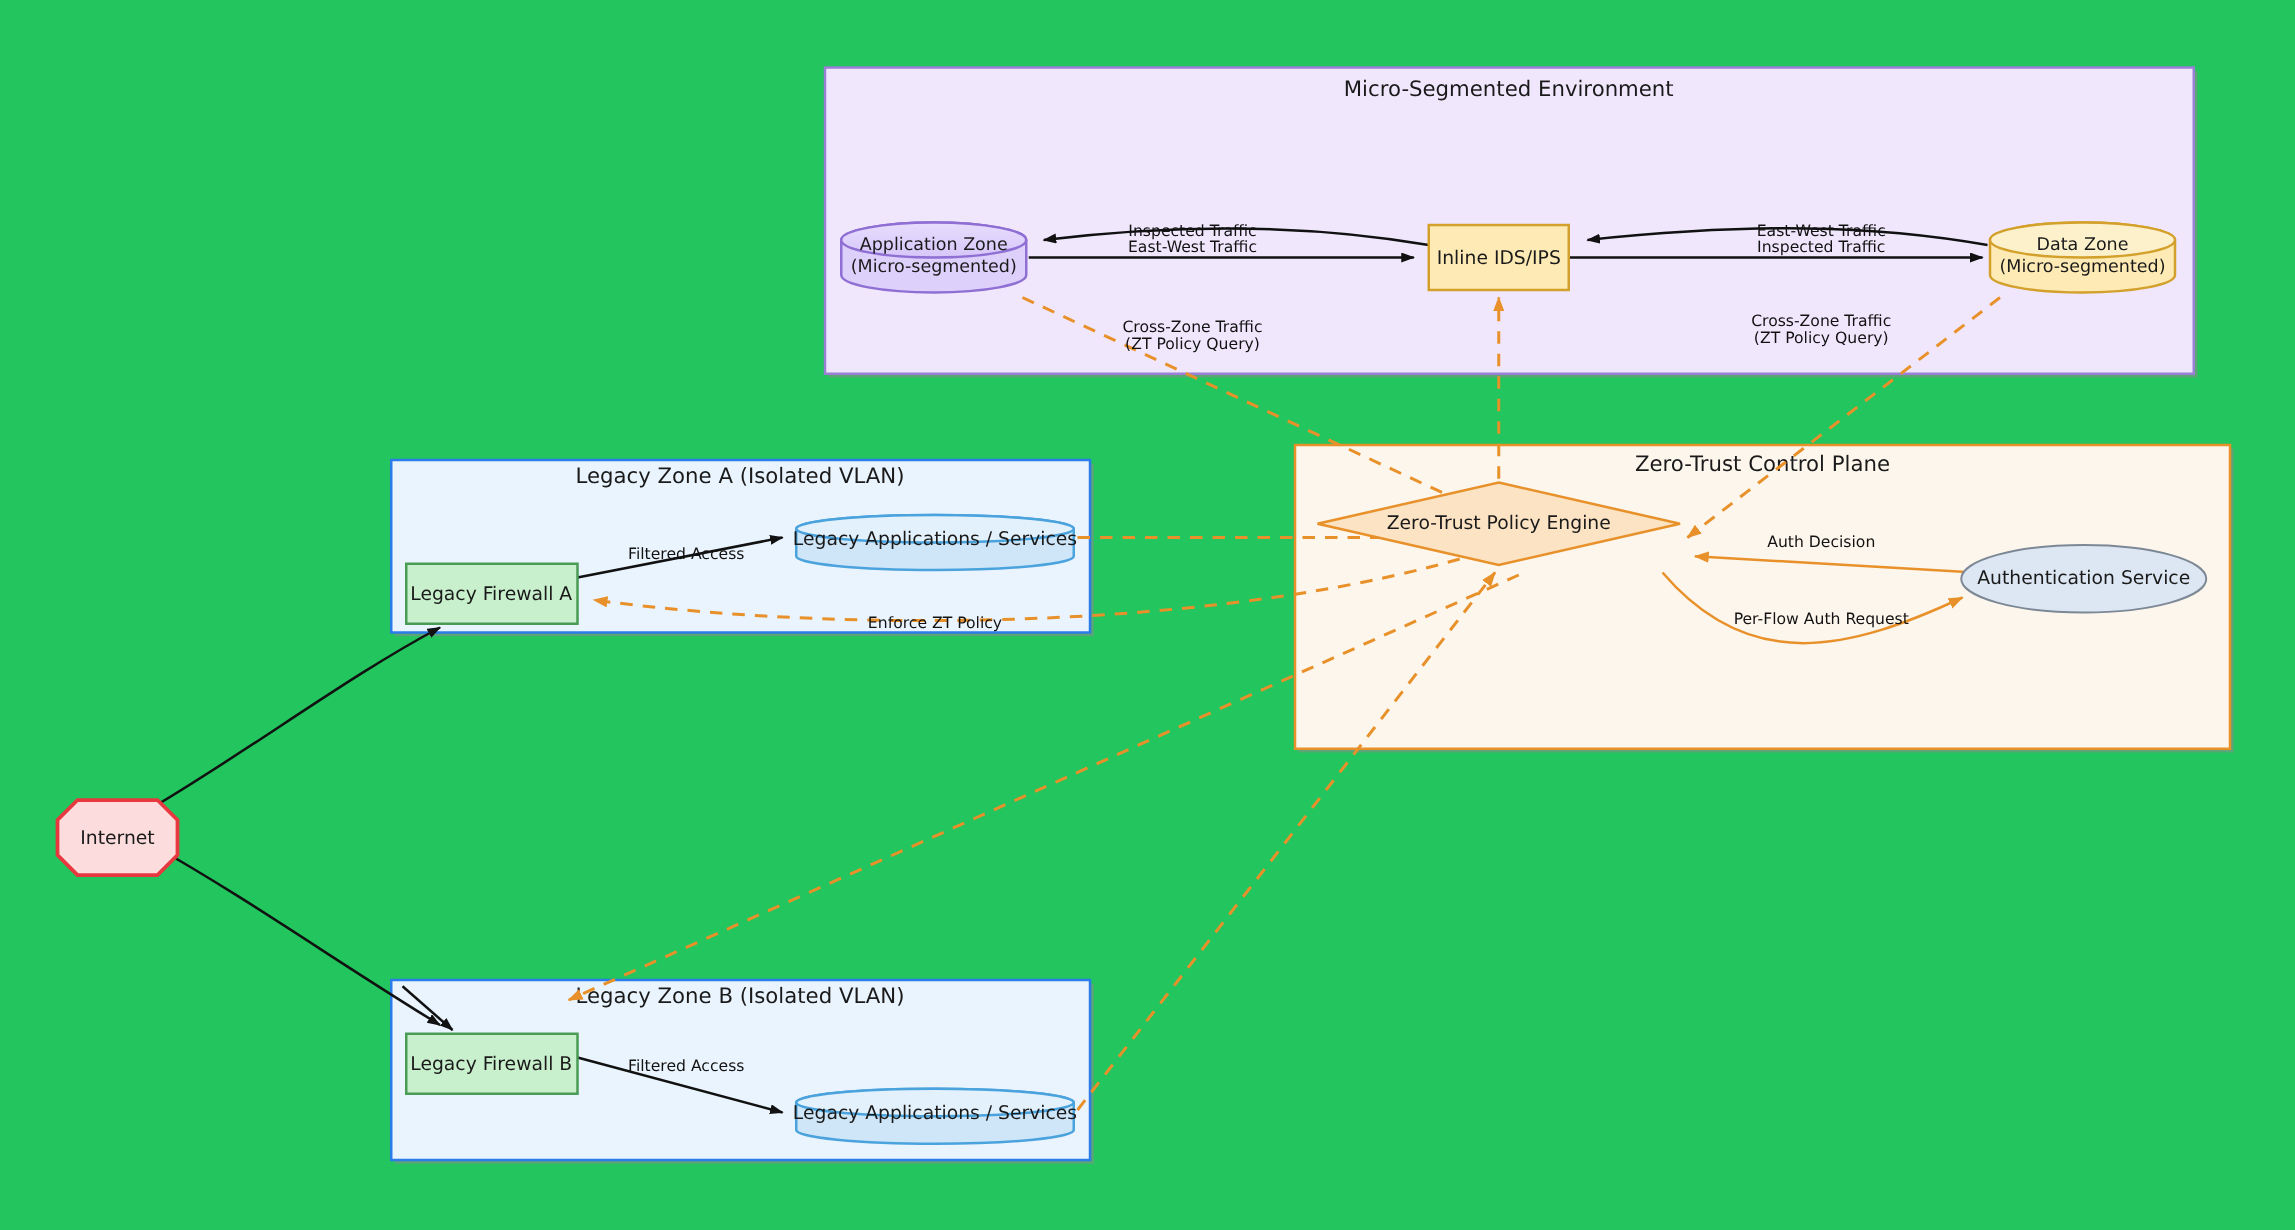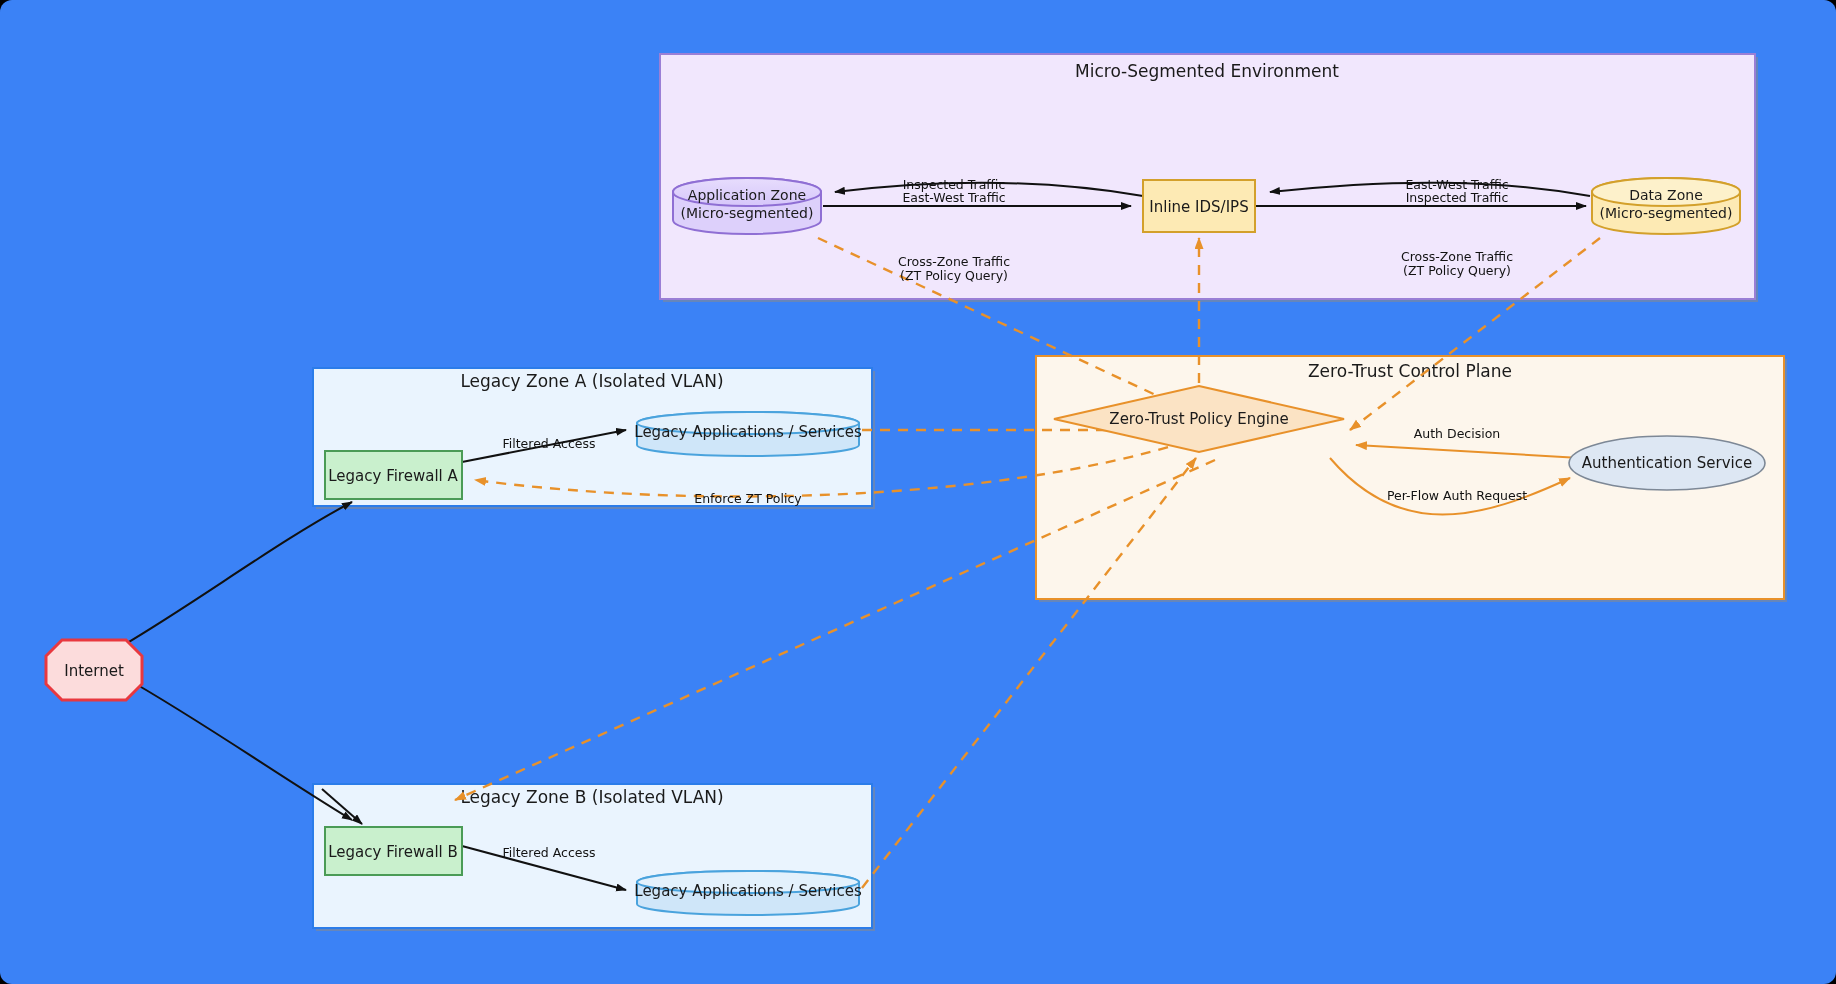--- a/index.html
+++ b/index.html
@@ -4,24 +4,23 @@
 <style>
   html, body {
     margin: 0;
     padding: 0;
     background: #000000;
   }
   #stage {
     position: relative;
     width: 1836px;
     height: 984px;
-    background: #3b82f6;
+    background: #22c55e;
     overflow: hidden;
     font-family: "DejaVu Sans", sans-serif;
-    border-radius: 12px;
   }
   svg#diagram {
     position: absolute;
     top: 0; left: 0;
     width: 1836px;
     height: 984px;
   }
   .grp-title {
     font-family: "DejaVu Sans", sans-serif;
     font-size: 17px;

